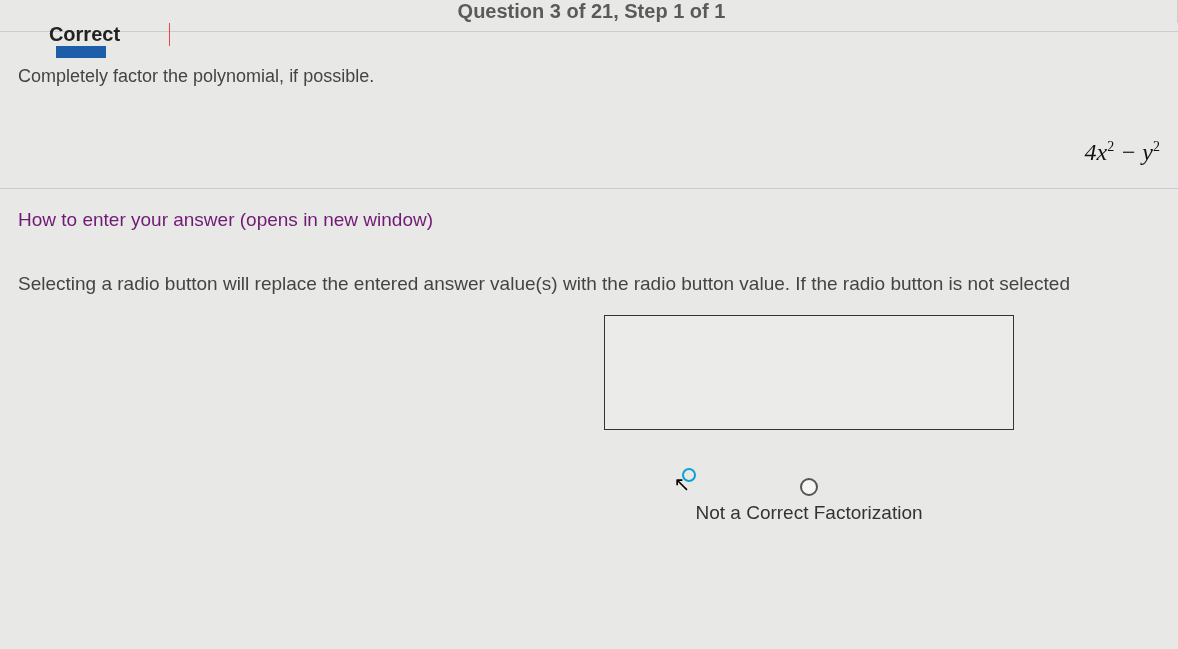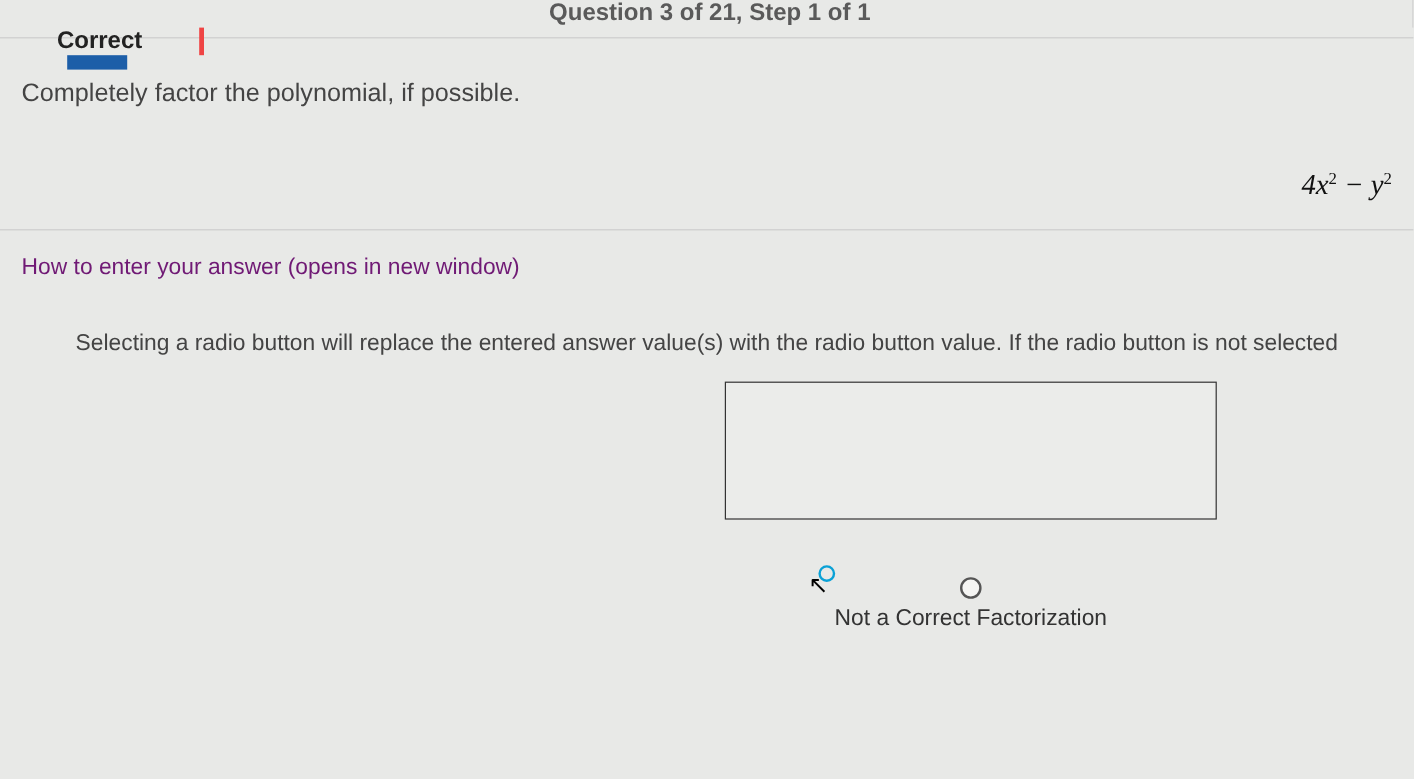--- a/index.html
+++ b/index.html
@@ -28,40 +28,40 @@
     border-right: 1px solid #ccc;
   }
   .header-status {
     width: 170px;
     display: flex;
     align-items: center;
     justify-content: center;
     font-size: 20px;
     font-weight: 700;
     color: #222;
-    border-right: 4px solid #ef4444;
+    border-right: 1px solid #ef4444;
   }
   .header-progress {
     width: 150px;
     display: flex;
     align-items: center;
     justify-content: flex-start;
     padding-left: 12px;
   }
   .progress-bar {
     width: 50px;
     height: 12px;
     background: #1c5ea8;
   }
   .question-body {
     padding: 34px 18px 22px 18px;
     border-bottom: 1px solid #ccc;
   }
   .prompt {
-    font-size: 21px;
+    font-size: 18px;
     color: #444;
   }
   .expression {
     text-align: right;
     margin-top: 52px;
     font-family: "Cambria Math", "Times New Roman", serif;
     font-size: 24px;
     font-style: italic;
     font-weight: 500;
     color: #111;
@@ -80,21 +80,20 @@
     font-size: 19px;
     color: #701a75;
     margin-top: 2px;
     cursor: pointer;
   }
   .hint-text {
     font-size: 19px;
     color: #444;
     margin-top: 42px;
     white-space: nowrap;
-    text-align: center;
   }
   .input-row {
     display: flex;
     align-items: center;
     margin-top: 20px;
     padding-left: 440px;
     gap: 48px;
   }
   .answer-input {
     width: 410px;

